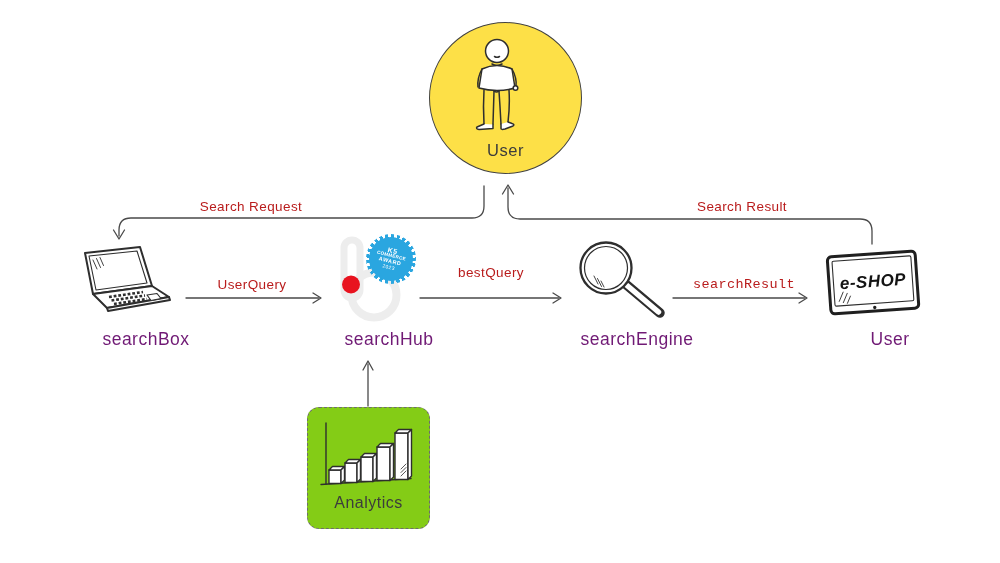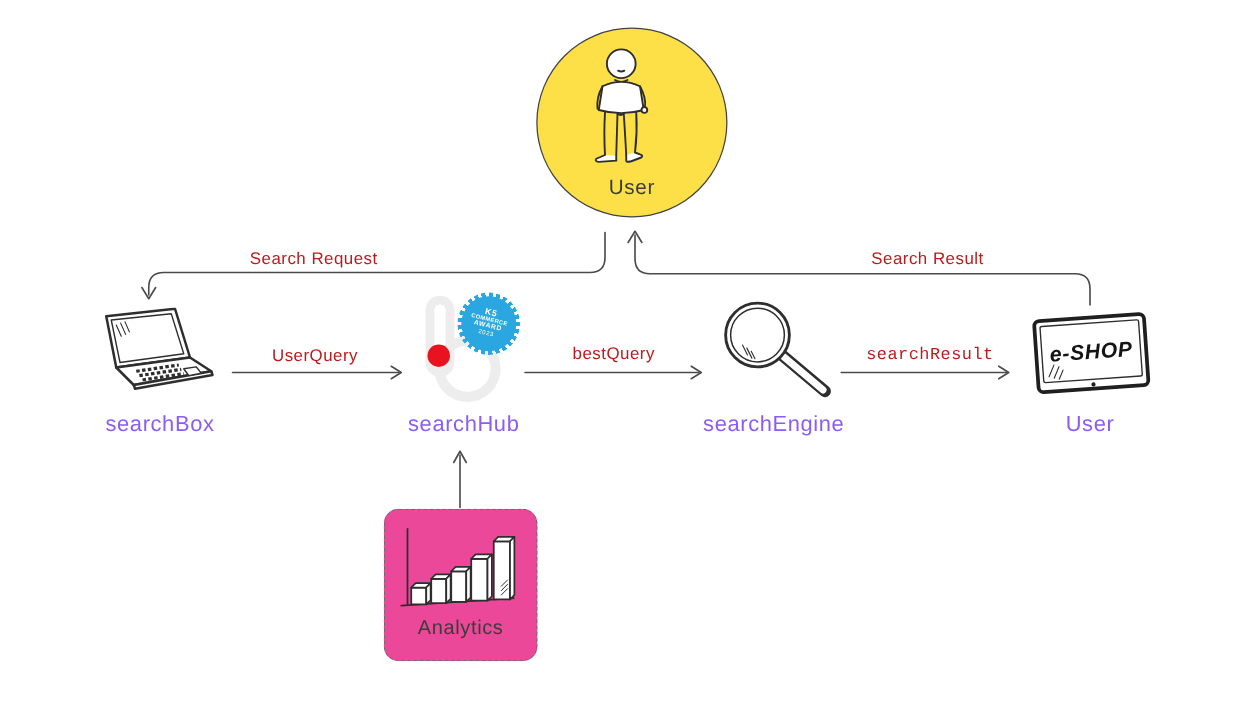--- a/index.html
+++ b/index.html
@@ -3,37 +3,37 @@
 <meta charset="utf-8">
 <style>
   html,body{margin:0;padding:0;background:#fff;}
   #scene{
     position:relative;width:1000px;height:563px;background:#ffffff;
     font-family:"Liberation Sans", sans-serif;color:#3c3c3c;overflow:hidden;
   }
   .abs{position:absolute;}
   .node-label{
     position:absolute;transform:translateX(-50%);
-    font-size:17.5px;letter-spacing:.5px;color:#8b5cf6;white-space:nowrap;
+    font-size:17.5px;letter-spacing:.5px;color:#701a75;white-space:nowrap;margin-left:18px;
   }
   .edge-label{
     position:absolute;transform:translateX(-50%);
     font-size:13.5px;letter-spacing:.4px;color:#b91c1c;white-space:nowrap;
   }
   #user-circle{
     position:absolute;left:429px;top:22px;width:151px;height:150px;
     border:1.5px solid #424242;border-radius:50%;background:#fde047;
   }
   #user-label{
     position:absolute;left:50%;top:118px;transform:translateX(-50%);
     font-size:16.5px;letter-spacing:.5px;color:#3c3c3c;
   }
   #analytics-box{
     position:absolute;left:307px;top:407px;width:123px;height:122px;
-    border:1.6px dashed #6e6e6e;border-radius:12px;background:#ec4899;box-sizing:border-box;
+    border:1.6px dashed #6e6e6e;border-radius:12px;background:#84cc16;box-sizing:border-box;
   }
   #analytics-label{
     position:absolute;left:50%;top:86px;transform:translateX(-50%);
     font-size:16px;letter-spacing:.5px;color:#3c3c3c;
   }
   
   #award-badge{position:absolute;left:369px;top:237px;width:44px;height:44px;}
   #award-badge .spikes{
     position:absolute;inset:-3px;border-radius:50%;
     background:repeating-conic-gradient(#2aa6e0 0deg 8deg, rgba(0,0,0,0) 8deg 14.4deg);
@@ -75,21 +75,21 @@
       <path d="M799 293 L807 298 L799 303"></path>
 
       <path d="M368 406 L368 364"></path>
       <path d="M363 370 L368 361 L373 370"></path>
     </g>
   </svg>
 
   <div class="edge-label" style="left:251px;top:199px;">Search Request</div>
   <div class="edge-label" style="left:742px;top:199px;">Search Result</div>
   <div class="edge-label" style="left:252px;top:277px;">UserQuery</div>
-  <div class="edge-label" style="left:491px;top:275px;text-align:center;">bestQuery</div>
+  <div class="edge-label" style="left:491px;top:265px;text-align:center;">bestQuery</div>
   <div class="edge-label" style="left:744px;top:277px;font-family:Liberation Mono, monospace;">searchResult</div>
 
   <div id="user-circle">
     <svg class="abs" style="left:42px;top:13px;" width="56" height="100" viewBox="0 0 56 100">
       <g fill="none" stroke="#2e2e2e" stroke-width="1.5" stroke-linecap="round" stroke-linejoin="round">
         <circle cx="25" cy="15" r="11.5" fill="#fff"></circle>
         <path d="M22.5 20.5 Q25 22 27.5 20.5"></path>
         <path d="M20 28 Q25 31 30 28"></path>
         <path d="M10 33 Q25 26 40 33 L43 52 Q25 57 7 52 Z" fill="#fff"></path>
         <path d="M10 33 Q5 42 6 51"></path>

